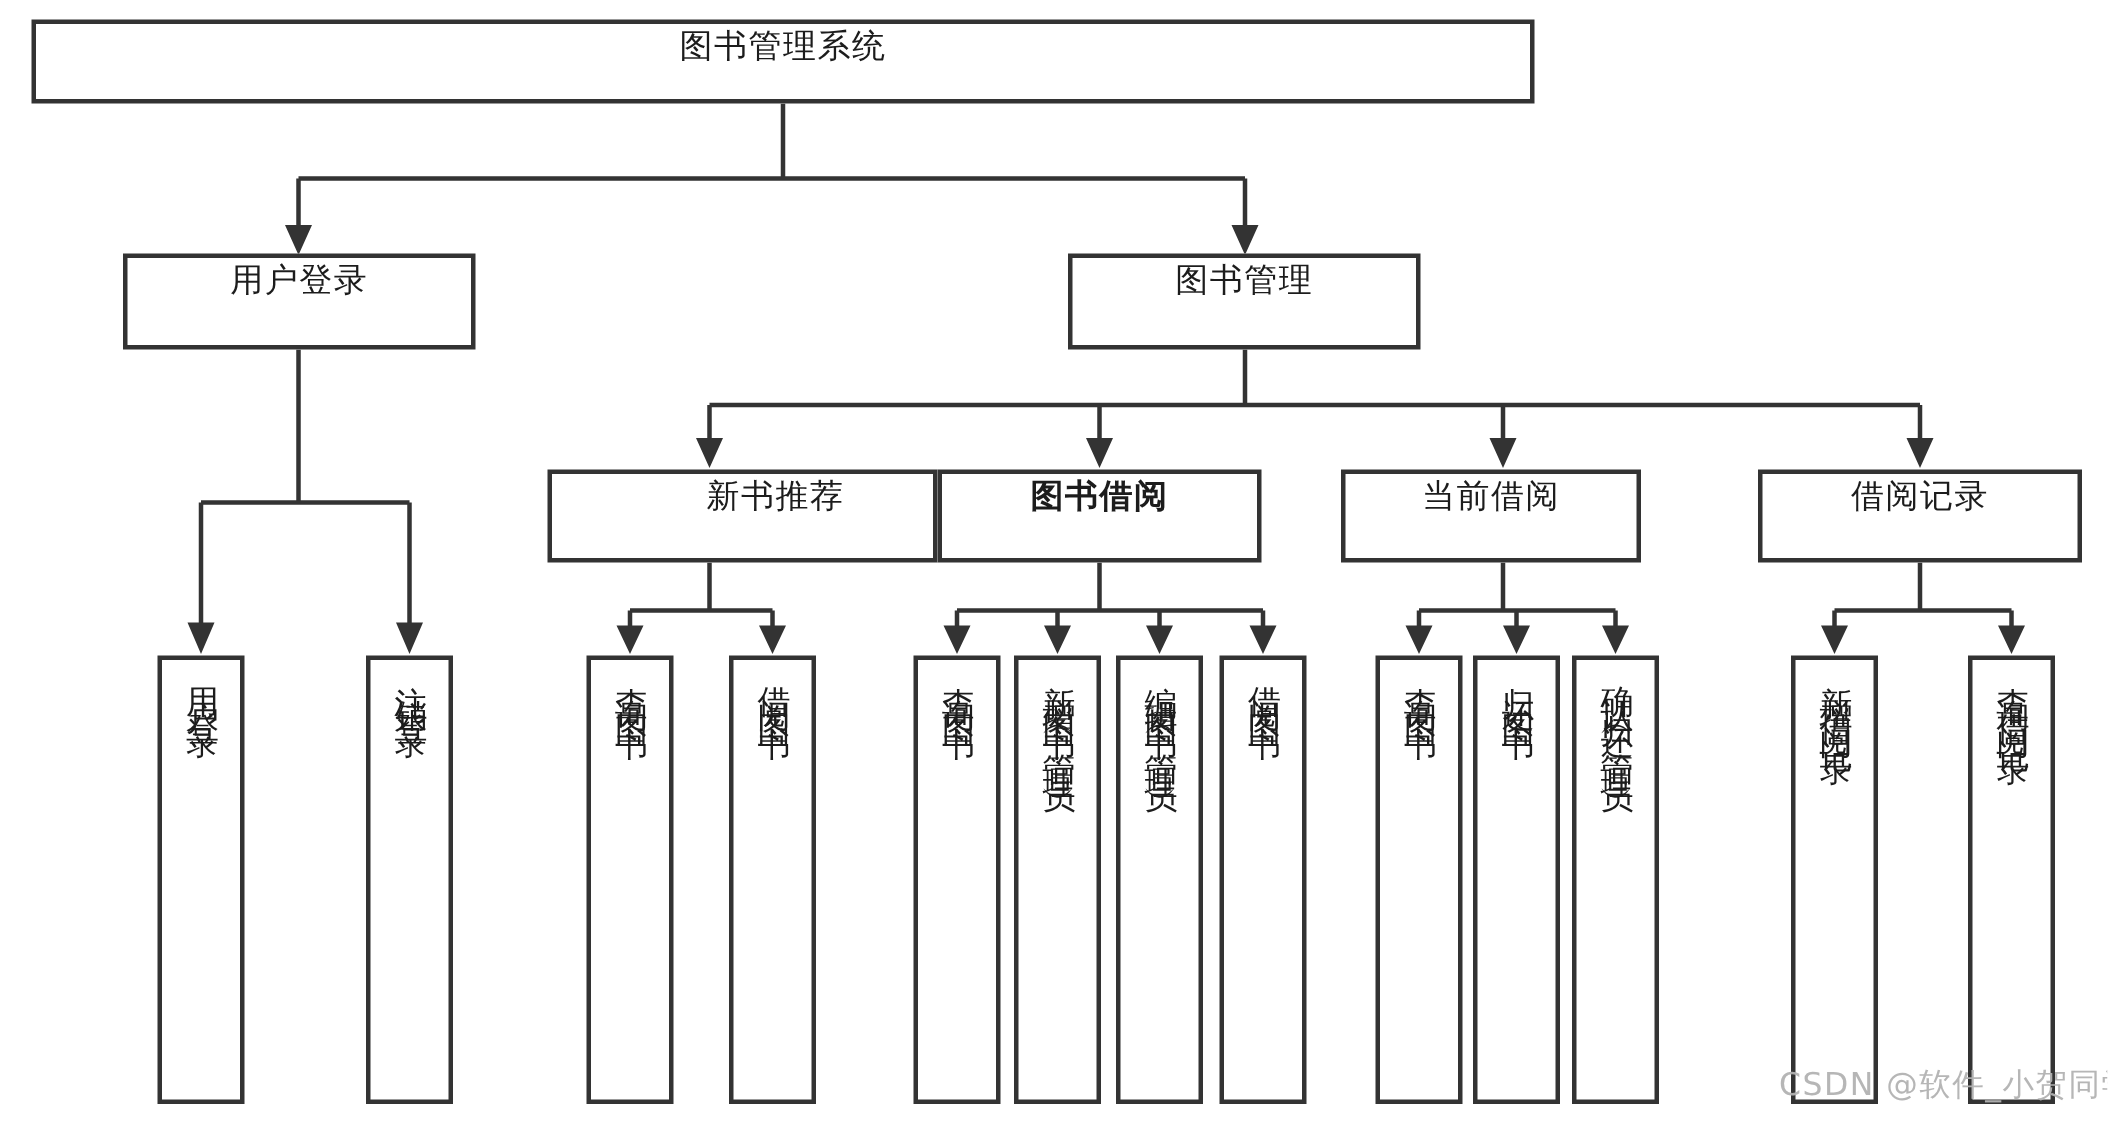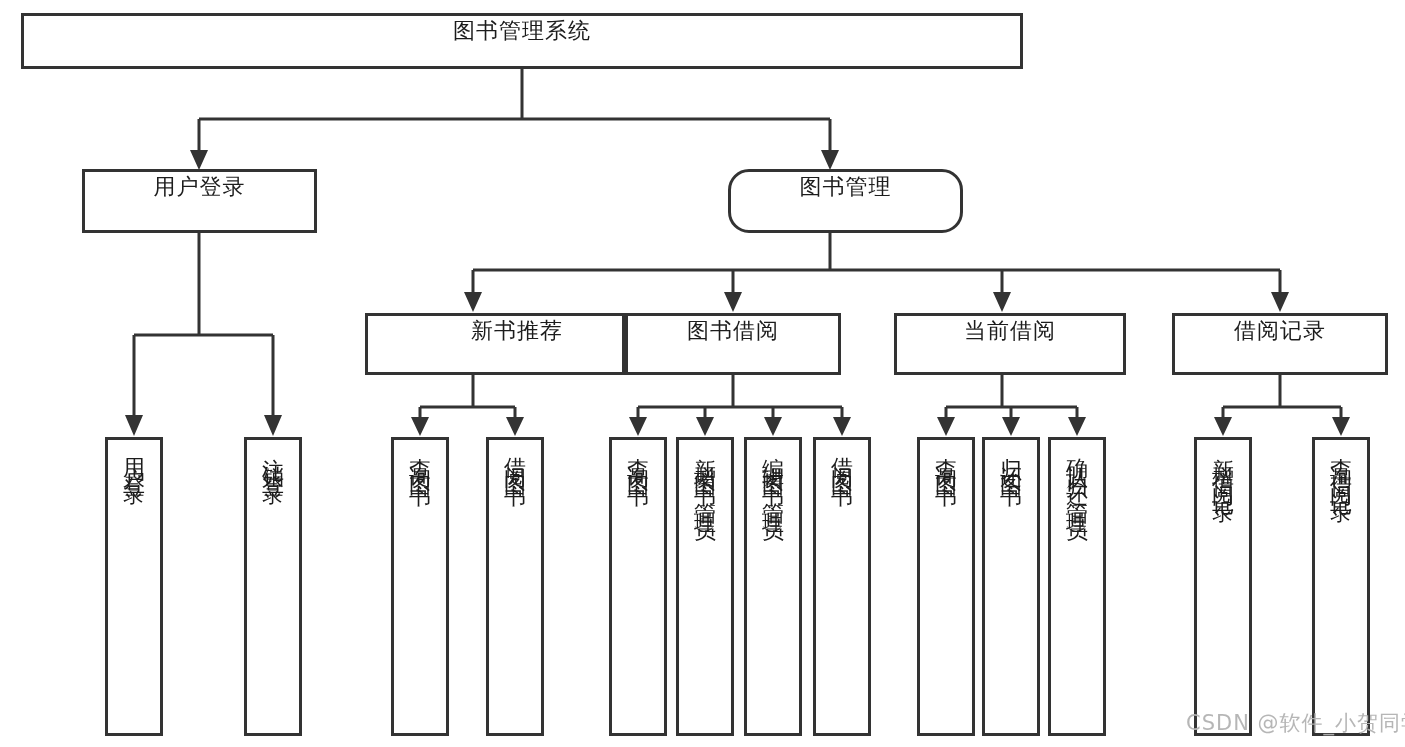--- a/index.html
+++ b/index.html
@@ -79,31 +79,31 @@
       M1214 417 L1232 417 L1223 436 Z  M1332 417 L1350 417 L1341 436 Z"></path>
   </svg>
 
   <div class="box" style="left:21px; top:13px; width:1002px; height:56px;">
     <span>图书管理系统</span>
   </div>
 
   <div class="box" style="left:82px; top:169px; width:235px; height:64px;">
     <span>用户登录</span>
   </div>
-  <div class="box" style="left:728px; top:169px; width:235px; height:64px;border-radius:21px;">
+  <div class="box" style="left:712px; top:169px; width:235px; height:64px;">
     <span>图书管理</span>
   </div>
 
   <div class="box" style="left:365px; top:313px; width:260px; height:62px;padding-left:44px;">
     <span>新书推荐</span>
   </div>
-  <div class="box" style="left:625px; top:313px; width:216px; height:62px;">
+  <div class="box" style="left:625px; top:313px; width:216px; height:62px;font-weight:bold;">
     <span>图书借阅</span>
   </div>
-  <div class="box" style="left:894px; top:313px; width:232px; height:62px;">
+  <div class="box" style="left:894px; top:313px; width:200px; height:62px;">
     <span>当前借阅</span>
   </div>
   <div class="box" style="left:1172px; top:313px; width:216px; height:62px;">
     <span>借阅记录</span>
   </div>
 
   <div class="box leaf" style="left:105px; top:437px; width:58px; height:299px;">
     <span class="vtext">用户登录</span>
   </div>
   <div class="box leaf" style="left:244px; top:437px; width:58px; height:299px;">

